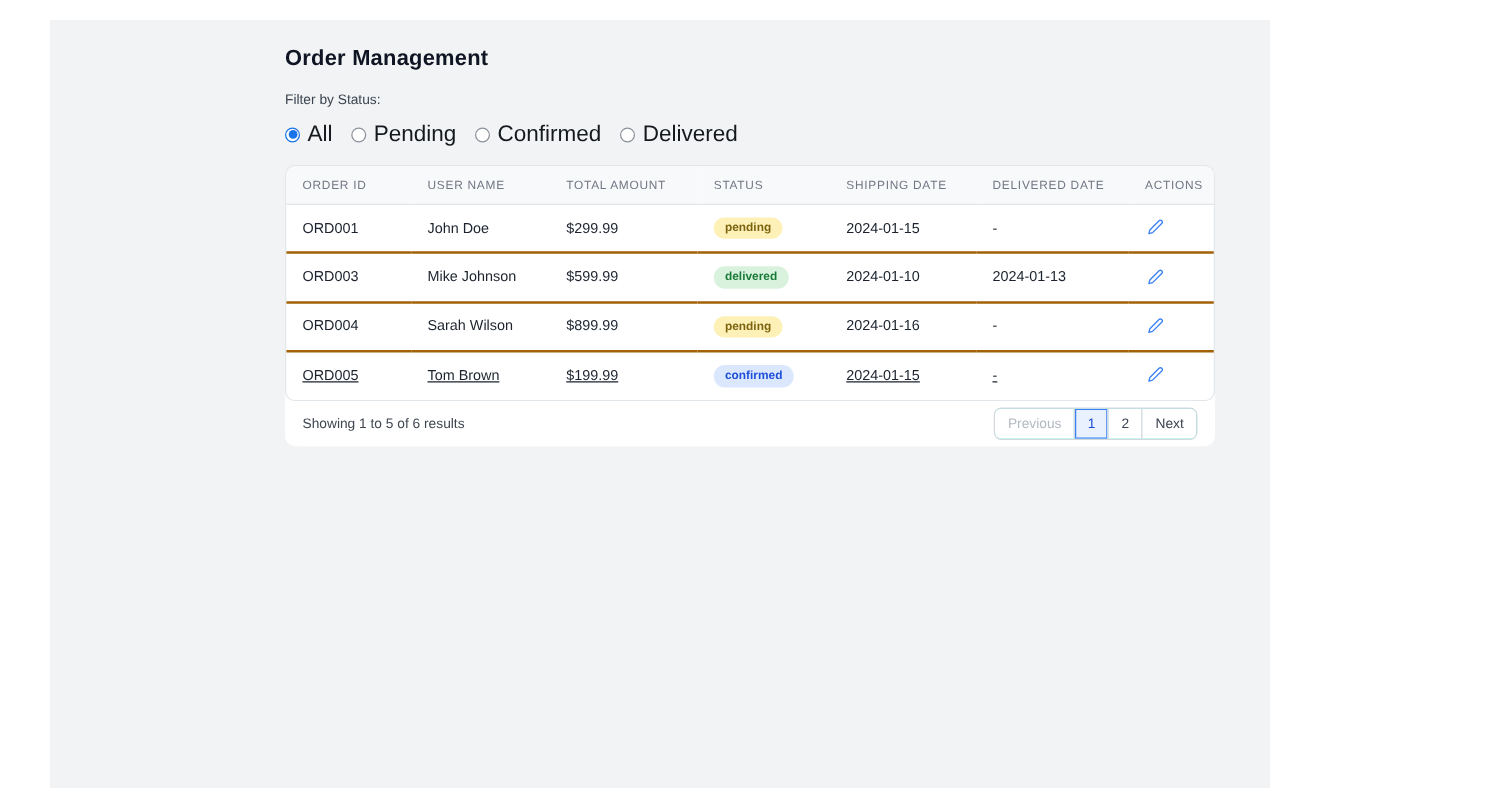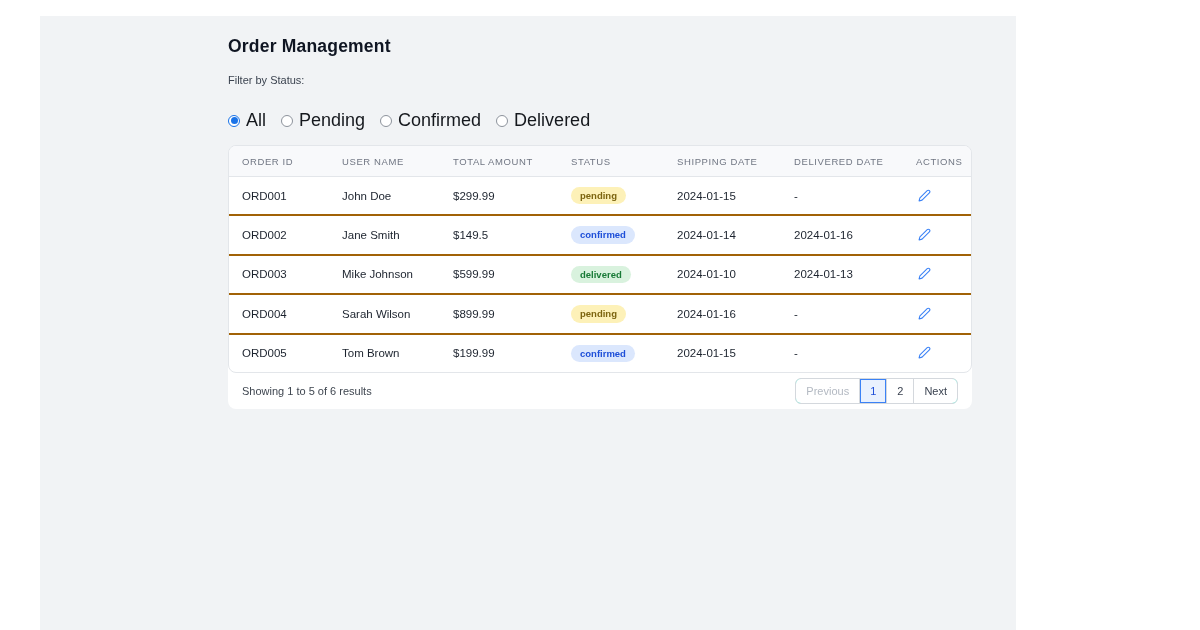--- a/index.html
+++ b/index.html
@@ -12,21 +12,21 @@
   .panel {
     position:absolute; left:40px; top:16px; width:976px; height:630px;
     background:#f1f3f5;
   }
   .content { position:absolute; left:188px; top:16px; width:744px; }
 
   .page-title {
     margin:4px 0 17px 0; font-size:17.5px; font-weight:700;
     color:#0f1522; letter-spacing:.2px;
   }
-  .filter-label { font-size:11px; color:#3c4450; margin-bottom:24px; }
+  .filter-label { font-size:11px; color:#3c4450; margin-bottom:11px; }
   .radio-row {
     display:flex; align-items:center; gap:15px; margin-bottom:14px;
     font-size:18px; color:#15181d;
   }
   .radio-item { display:flex; align-items:center; gap:6px; cursor:pointer; }
   .radio {
     width:12px; height:12px; border:1.5px solid #8d939c; border-radius:50%;
     background:#fff; position:relative; flex:0 0 auto;
   }
   .radio.checked { border-color:#1a73e8; }
@@ -39,21 +39,21 @@
   table { width:100%; border-collapse:collapse; table-layout:fixed; }
   thead th {
     background:#f8f9fb; color:#707683; font-size:9.5px; font-weight:500;
     text-align:left; letter-spacing:.6px; padding:10px 10px 9px 13px;
     border-bottom:1px solid #e3e6ea; white-space:nowrap;
   }
   tbody td {
     padding:10px 10px 10px 13px; border-bottom:2px solid #a16207;
     font-size:11.5px; color:#1c232e; white-space:nowrap;
   }
-  tbody tr:last-child td { border-bottom:none; }
+  tbody tr:last-child td { border-bottom:none;text-decoration:underline; }
 
   .badge {
     display:inline-block; font-size:9.5px; font-weight:700;
     padding:3px 9px; border-radius:10px; line-height:1.2;
   }
   .badge.pending   { background:#fdf1b8; color:#7c640f; }
   .badge.confirmed { background:#dbe7fd; color:#1d4ed8; }
   .badge.delivered { background:#d9f2de; color:#187a36; }
 
   .edit-btn {
@@ -147,37 +147,20 @@
                 <button class="edit-btn" aria-label="Edit">
                   <span style="display:inline-flex;">
                     <svg viewBox="0 0 24 24" fill="none" stroke="currentColor" stroke-width="2" stroke-linecap="round" stroke-linejoin="round">
                         <path d="M17 3a2.8 2.8 0 1 1 4 4L7.5 20.5 2 22l1.5-5.5L17 3z"></path>
                       </svg>
                   </span>
                 </button>
               </td>
             </tr>
             <tr>
-              <td>ORD002</td>
-              <td>Jane Smith</td>
-              <td>$149.5</td>
-              <td><span class="badge confirmed">confirmed</span></td>
-              <td>2024-01-14</td>
-              <td>2024-01-16</td>
-              <td>
-                <button class="edit-btn" aria-label="Edit">
-                  <span style="display:inline-flex;">
-                    <svg viewBox="0 0 24 24" fill="none" stroke="currentColor" stroke-width="2" stroke-linecap="round" stroke-linejoin="round">
-                        <path d="M17 3a2.8 2.8 0 1 1 4 4L7.5 20.5 2 22l1.5-5.5L17 3z"></path>
-                      </svg>
-                  </span>
-                </button>
-              </td>
-            </tr>
-            <tr>
               <td>ORD003</td>
               <td>Mike Johnson</td>
               <td>$599.99</td>
               <td><span class="badge delivered">delivered</span></td>
               <td>2024-01-10</td>
               <td>2024-01-13</td>
               <td>
                 <button class="edit-btn" aria-label="Edit">
                   <span style="display:inline-flex;">
                     <svg viewBox="0 0 24 24" fill="none" stroke="currentColor" stroke-width="2" stroke-linecap="round" stroke-linejoin="round">

